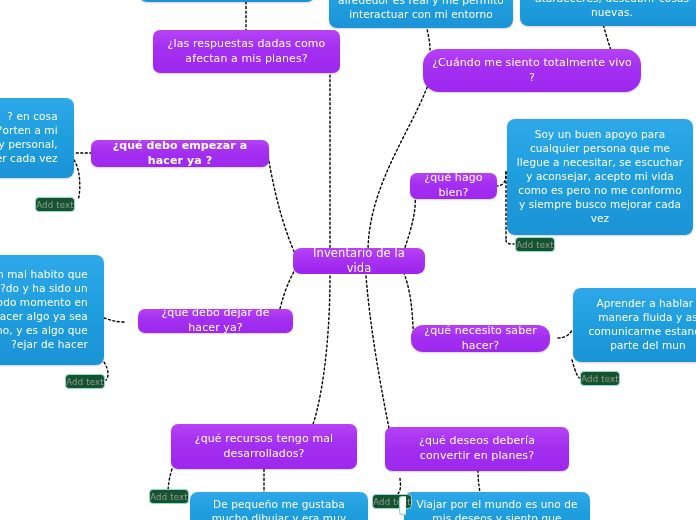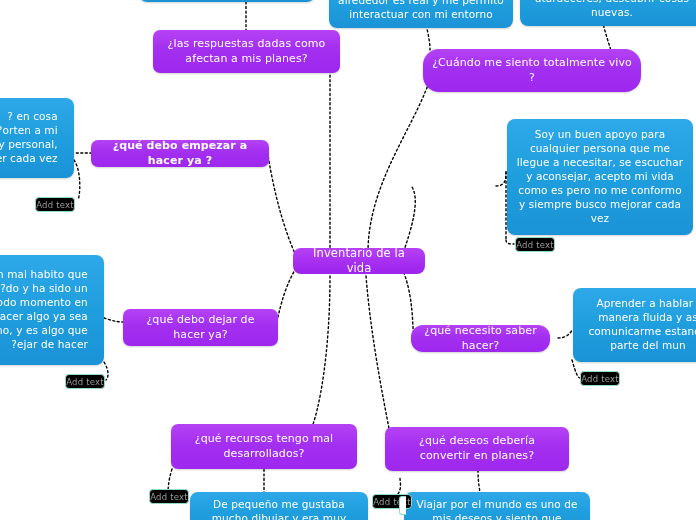--- a/index.html
+++ b/index.html
@@ -57,21 +57,21 @@
     background: linear-gradient(180deg, #2ea8e8 0%, #1f9ede 50%, #1b93d6 100%);
     box-shadow: 0 1px 2px rgba(0,0,0,0.18);
     font-size: 10.5px;
     border-radius: 8px;
   }
   .addtext {
     position: absolute;
     box-sizing: border-box;
     border: 1px solid #8fdcc9;
     border-radius: 4px;
-    background: #000000;
+    background: #14532d;
     color: #9a9a9a;
     font-size: 8.5px;
     display: flex;
     align-items: center;
     justify-content: center;
     letter-spacing: 0.2px;
     height: 15px;
   }
 </style>
 </head>
@@ -132,24 +132,27 @@
   </svg>
 
   <div class="node root" style="left:293px; top:248px; width:132px; height:26px;">
     <span>Inventario de la vida</span>
   </div>
 
   <div class="node q" style="left:91px; top:140px; width:178px; height:27px;font-weight:bold;">
     <span>¿qué debo empezar a hacer ya ?</span>
   </div>
 
-  <div class="node q" style="left:123px; top:309px; width:155px; height:37px;justify-content:center;">
+  <div class="node q" style="left:138px; top:309px; width:155px; height:24px;justify-content:center;">
     <span>¿qué debo dejar de hacer ya?</span>
   </div>
 
+  <div class="node q" style="left:410px; top:173px; width:87px; height:26px;">
+    <span>¿qué hago bien?</span>
+  </div>
 
   <div class="node q" style="left:411px; top:325px; width:139px; height:27px;border-radius:12px;">
     <span>¿qué necesito saber hacer?</span>
   </div>
 
   <div class="node q" style="left:153px; top:30px; width:187px; height:43px;">
     <span>¿las respuestas dadas como afectan a mis planes?</span>
   </div>
 
   <div class="node q" style="left:423px; top:49px; width:218px; height:43px;border-radius:16px;">

